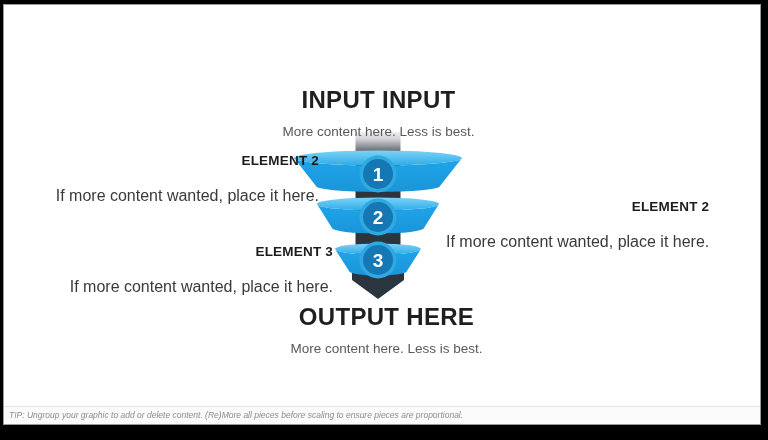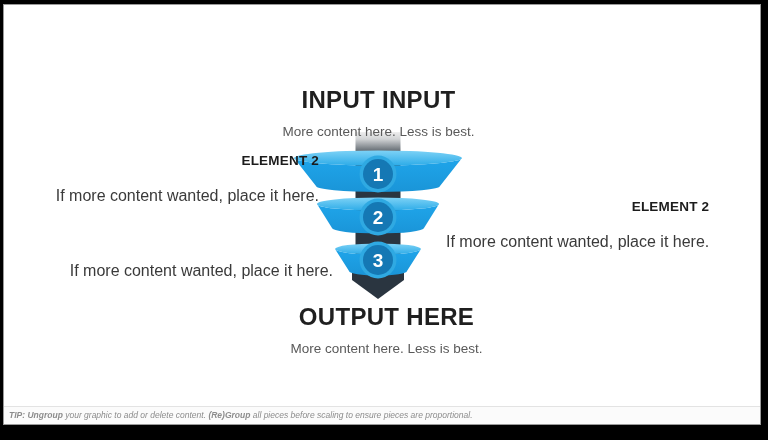--- a/index.html
+++ b/index.html
@@ -17,21 +17,21 @@
     box-sizing:border-box;
   }
   .tip-bar {
     position:absolute; left:0; right:0; bottom:0; height:17px;
     background:#fbfbfb;
     border-top:1px solid #e3e3e3;
     font-size:8.5px; font-style:italic; color:#8c8c8c;
     line-height:16px; padding-left:5px;
     white-space:nowrap; overflow:hidden;
   }
-  .tip-bar .tb { font-weight:bold; }
+  .tip-bar .tb { font-weight:normal; }
   .tip-bar .tu { }
   .layer { position:absolute; left:0; top:0; width:768px; height:440px; }
   svg.diagram { position:absolute; left:0; top:0; }
   .center-block { position:absolute; left:0; width:757px; text-align:center; }
   .big-title {
     font-size:24px; font-weight:bold; color:#1f1f1f;
     letter-spacing:0.3px; line-height:1.15;
   }
   .sub-title { font-size:13.5px; color:#595959; margin-top:10px; }
   .input-block  { top:86px; }
@@ -45,21 +45,21 @@
   .badge-num {
     font-family:"Liberation Sans","DejaVu Sans",sans-serif;
     font-size:19px; font-weight:bold; fill:#ffffff;
   }
 </style>
 </head>
 <body>
 
 <div class="slide">
   <div class="tip-bar">
-    <span class="tb">TIP: Ungroup</span><span> your graphic to add or delete content. </span><span class="tb">(Re)Group</span><span> all pieces </span><span class="tu">before</span><span> scaling to ensure pieces are proportional.</span>
+    <span class="tb">TIP: Ungroup</span><span> your graphic to add or delete content. </span><span class="tb">(Re)More</span><span> all pieces </span><span class="tu">before</span><span> scaling to ensure pieces are proportional.</span>
   </div>
 </div>
 
 <div class="layer">
 
   <svg class="diagram" width="768" height="440" viewBox="0 0 768 440">
     <defs>
       <linearGradient id="stemGrad" x1="0" y1="0" x2="0" y2="1">
         <stop offset="0" stop-color="#eeeeee"></stop>
         <stop offset="0.05" stop-color="#d2d4d6"></stop>
@@ -123,20 +123,21 @@
     <div class="el-title">ELEMENT 2</div>
     <div class="el-caption">If more content wanted, place it here.</div>
   </div>
 
   <div class="el el2">
     <div class="el-title">ELEMENT 2</div>
     <div class="el-caption">If more content wanted, place it here.</div>
   </div>
 
   <div class="el el3">
+    <div class="el-title">ELEMENT 3</div>
     <div class="el-caption">If more content wanted, place it here.</div>
   </div>
 
   <div class="center-block output-block">
     <div class="big-title">OUTPUT HERE</div>
     <div class="sub-title">More content here. Less is best.</div>
   </div>
 
 </div>
 

